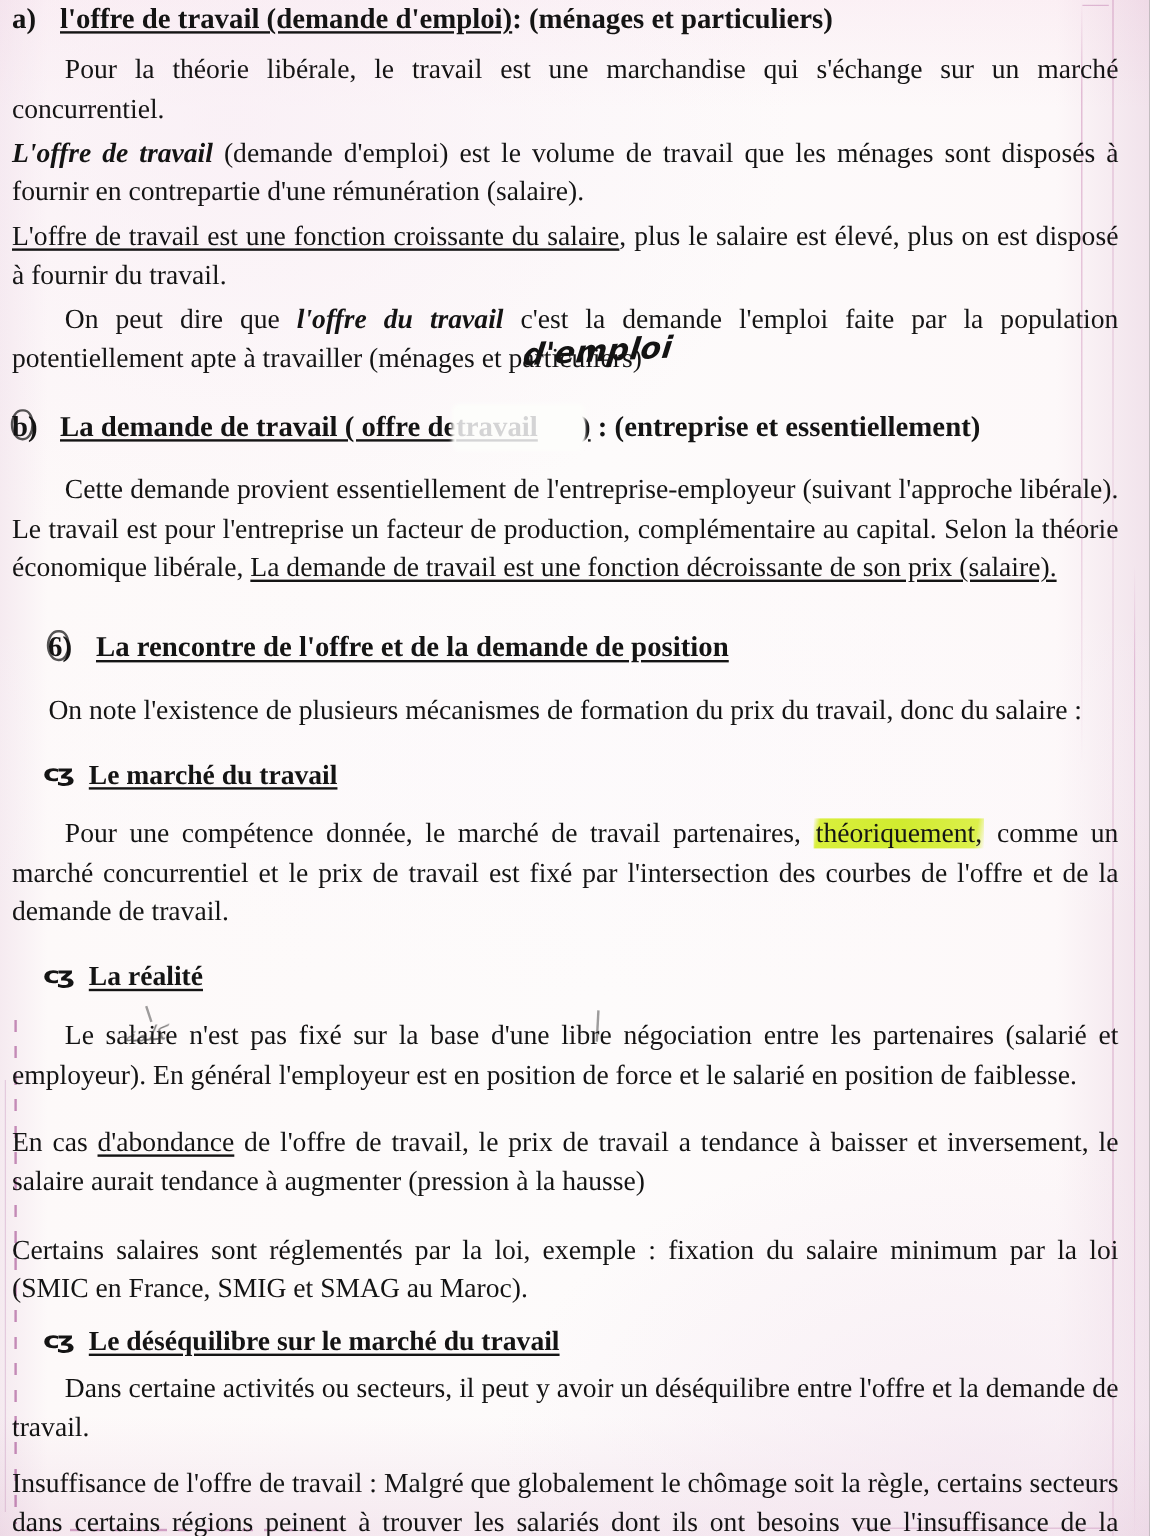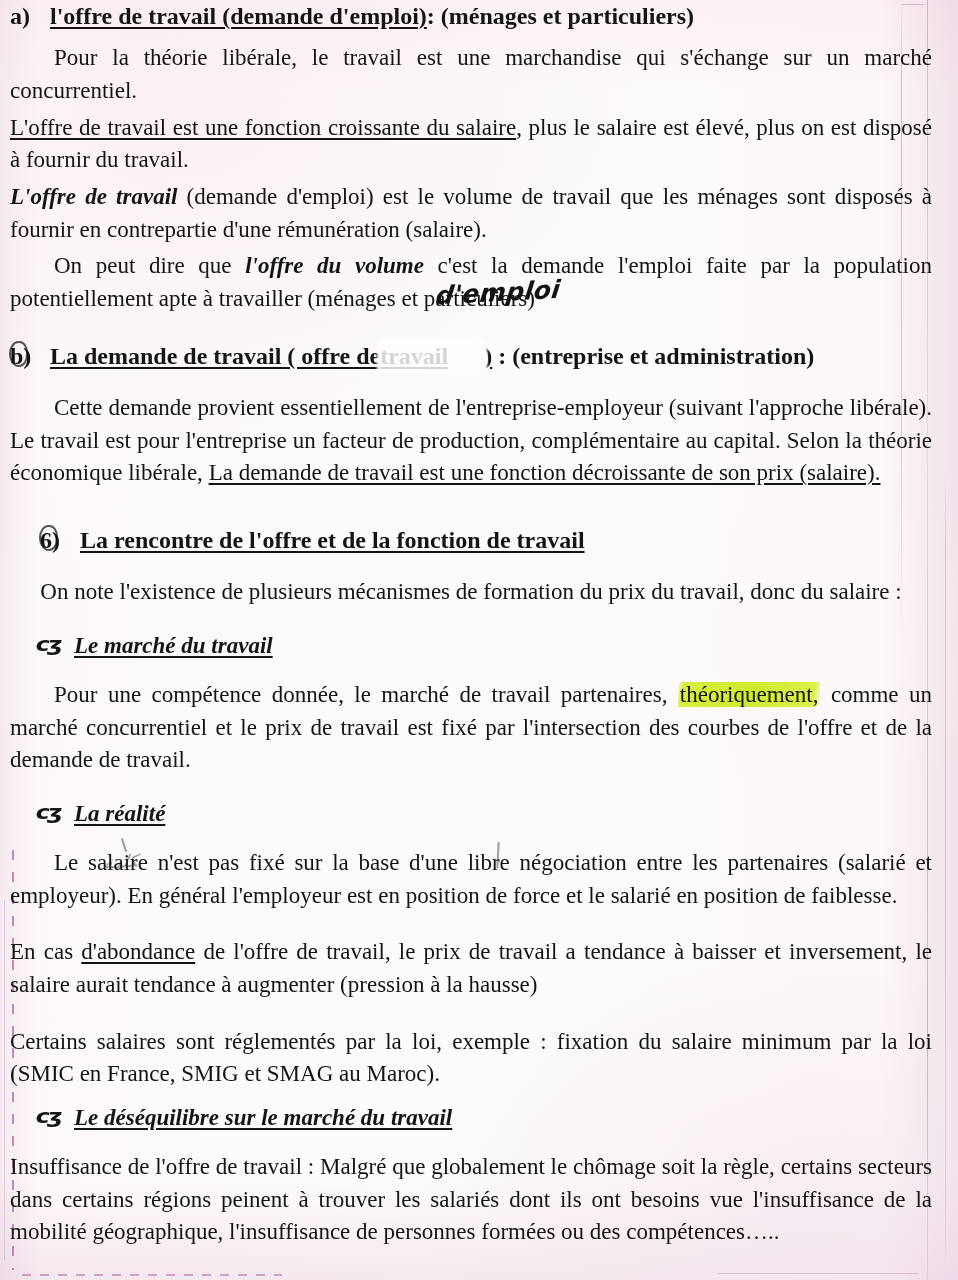--- a/index.html
+++ b/index.html
@@ -91,21 +91,20 @@
     font-size: 19px;
     font-weight: bold;
     transform: scaleX(1.25);
     letter-spacing: -2px;
     vertical-align: 2px;
   }
   .sub-heading {
     margin: 0;
     font-size: 23px;
     font-weight: bold;
-    font-style: italic;
     white-space: nowrap;
   }
 
   
   .hl {
     position: relative;
     padding: 0 2px;
     background: linear-gradient(100deg,
        rgba(214,238,44,0) 0%,
        rgba(214,238,44,.92) 4%,
@@ -203,42 +202,42 @@
 
     <h2 class="heading-lvl1">
       <span class="marker">a)</span>
       <span class="u">l'offre de travail (demande d'emploi)</span><span>: (ménages  et particuliers)</span>
     </h2>
 
     <div class="spacer-sm"></div>
 
     <p class="para"><span class="indent"></span><span>Pour la théorie libérale, le travail est une marchandise qui s'échange sur un marché concurrentiel.</span></p>
 
+    <p class="para"><span class="bi">L'offre de travail</span><span> (demande d'emploi) est le volume de travail que les ménages sont disposés à fournir en contrepartie d'une rémunération (salaire).</span></p>
+
     <p class="para"><span class="u">L'offre de travail est une fonction croissante du salaire</span><span>, plus le salaire est élevé, plus on est disposé à fournir du travail.</span></p>
 
-    <p class="para"><span class="bi">L'offre de travail</span><span> (demande d'emploi) est le volume de travail que les ménages sont disposés à fournir en contrepartie d'une rémunération (salaire).</span></p>
-
-    <p class="para"><span class="indent"></span><span>On peut dire que </span><span class="bi">l'offre du volume</span><span> c'est la demande l'emploi faite par la population potentiellement apte à travailler (ménages  et particuliers)</span></p>
+    <p class="para"><span class="indent"></span><span>On peut dire que </span><span class="bi">l'offre du travail</span><span> c'est la demande l'emploi faite par la population potentiellement apte à travailler (ménages  et particuliers)</span></p>
 
     <div class="spacer-md"></div>
 
     <h2 class="heading-lvl1">
       <span class="marker-alt">b)</span>
-      <span class="u"><span>La demande de travail ( offre de</span><span class="whiteout">travail</span><span>)</span></span><span> : (entreprise et administration)</span>
+      <span class="u"><span>La demande de travail ( offre de</span><span class="whiteout">travail</span><span>)</span></span><span> : (entreprise et essentiellement)</span>
     </h2>
 
     <div class="spacer-md"></div>
 
     <p class="para"><span class="indent"></span><span>Cette demande provient essentiellement de l'entreprise-employeur (suivant l'approche libérale). Le travail est pour l'entreprise un facteur de production, complémentaire au capital. Selon la théorie économique libérale, </span><span class="u">La demande de travail est une fonction décroissante de son prix (salaire).</span></p>
 
     <div class="spacer-lg"></div>
 
     <h2 class="heading-lvl1">
       <span class="indent-sm"></span><span class="marker-alt">6)</span>
-      <span class="u">La rencontre de l'offre et de la fonction de travail</span>
+      <span class="u">La rencontre de l'offre et de la demande de position</span>
     </h2>
 
     <div class="spacer-md"></div>
 
     <p class="para no-just">On note l'existence de plusieurs mécanismes de formation du prix du travail, donc du salaire :</p>
 
     <div class="spacer-md"></div>
 
     <h3 class="sub-heading">
       <span class="indent-sm"></span><span class="orn-bullet">cʒ</span><span class="u">Le marché du travail</span>
@@ -267,20 +266,21 @@
     <p class="para"><span>Certains salaires sont réglementés par la loi, exemple : fixation du salaire minimum par la loi (SMIC en France, SMIG et SMAG au Maroc).</span></p>
 
     <div class="spacer-sm"></div>
 
     <h3 class="sub-heading">
       <span class="indent-sm"></span><span class="orn-bullet">cʒ</span><span class="u">Le déséquilibre sur le marché du travail</span>
     </h3>
 
     <div class="spacer-sm"></div>
 
+    <p class="para"><span class="indent"></span><span>Dans certaine activités ou secteurs, il peut y avoir un déséquilibre entre l'offre et la demande de travail.</span></p>
 
     <div class="spacer-sm"></div>
 
     <p class="para"><span>Insuffisance de l'offre de travail : Malgré que globalement le chômage soit la règle, certains secteurs dans certains régions peinent à trouver les salariés dont ils ont besoins vue l'insuffisance de la mobilité géographique, l'insuffisance de personnes formées ou des compétences…..</span></p>
 
   </div>
 
   <div class="handwritten hw-demploi">d'emploi</div>
   <div class="handwritten hw-scribble">ﻜﻠﻤﺔ</div>
   <div class="pen-tick tick-1"></div>

